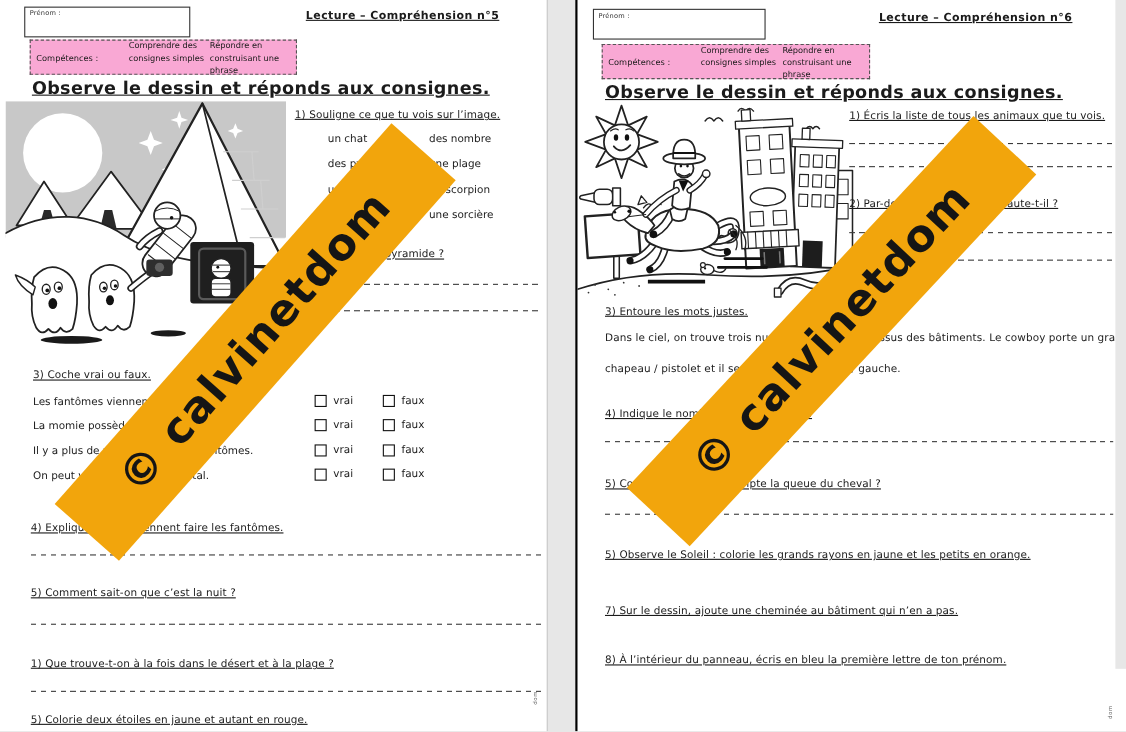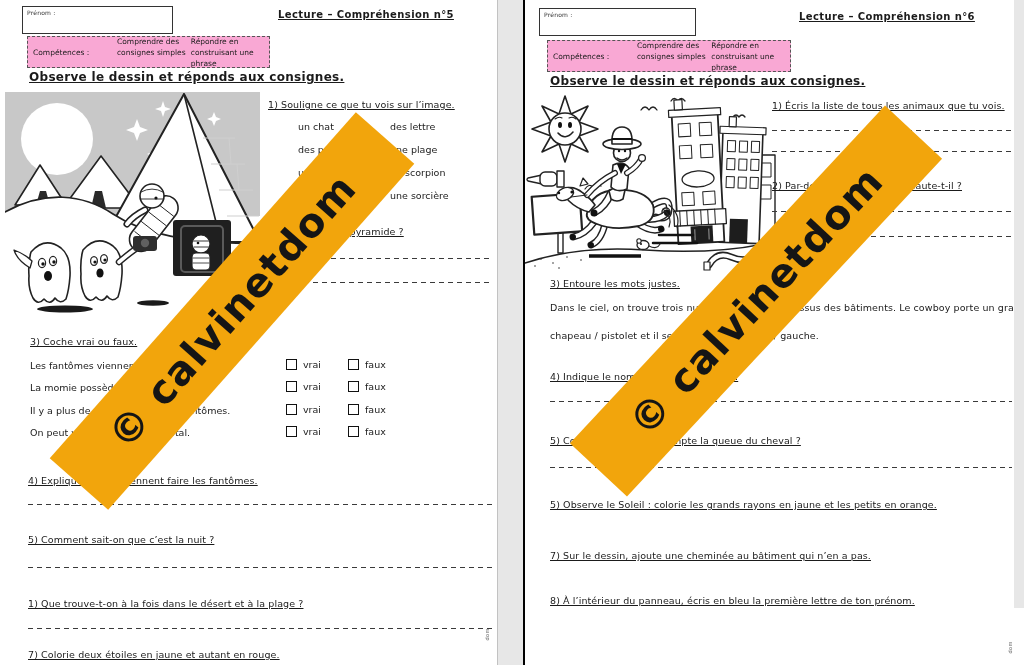--- a/index.html
+++ b/index.html
@@ -7,21 +7,21 @@
          font-family:"DejaVu Sans",sans-serif;color:#1b1b1b;}
   .page{position:absolute;top:0;height:665px;background:#fff;}
   #page1{left:0;width:497px;border-right:1px solid #c2c2c2;}
   #page2{left:523px;width:501px;border-left:2px solid #000000;}
   .prenom-box{position:absolute;border:1.4px solid #333;background:#fff;}
   .prenom-label{position:absolute;left:4px;top:2px;font-size:6px;color:#333;letter-spacing:.2px;}
   .comp-box{position:absolute;border:1.2px dashed #555;background:#f9a8d4;display:flex;align-items:center;}
   .comp-label{font-size:7.5px;margin-left:5px;width:84px;flex:none;}
   .comp-lines{display:flex;flex-direction:row;font-size:7.5px;line-height:11px;}
   .page-title{position:absolute;font-size:10px;font-weight:bold;text-decoration:underline;letter-spacing:.4px;white-space:nowrap;}
-  .observe{position:absolute;font-size:12px;font-weight:bold;text-decoration:underline;letter-spacing:.3px;white-space:nowrap;}
+  .observe{position:absolute;font-size:16px;font-weight:bold;text-decoration:underline;letter-spacing:.3px;white-space:nowrap;}
   .blk{position:absolute;font-size:9.5px;}
   .q{position:absolute;left:0;top:0;text-decoration:underline;white-space:nowrap;letter-spacing:.1px;}
   .opt{position:absolute;white-space:nowrap;}
   .para{position:absolute;white-space:nowrap;letter-spacing:.1px;}
   .dash{position:absolute;left:0;height:1px;
         background:repeating-linear-gradient(90deg,#3a3a3a 0 5px,transparent 5px 9px);}
   .tfrow{position:absolute;left:0;width:462px;height:13px;}
   .stmt{position:absolute;left:0;white-space:nowrap;}
   .cbg{position:absolute;top:-1px;display:flex;align-items:center;gap:6px;}
   .cb{width:9px;height:9px;border:1.7px solid #111;background:#fff;flex:none;}
@@ -134,21 +134,21 @@
           <circle cx="100" cy="168" r="1.6" fill="#111"></circle>
         <ellipse cx="95" cy="181" rx="3.6" ry="4.6" fill="#111"></ellipse>
         <rect x="128" y="144" width="24" height="15" rx="3" fill="#2e2e2e"></rect>
         <circle cx="140" cy="151" r="4.2" fill="#606060"></circle>
       </g>
     </svg>
 
     <div class="blk" style="left:268px;top:99px;width:226px">
       <div class="q">1) Souligne ce que tu vois sur l’image.</div>
       <div class="opt" style="left:30px;top:22px">un chat</div>
-      <div class="opt" style="left:122px;top:22px">des lettre</div>
+      <div class="opt" style="left:122px;top:22px">des nombre</div>
       <div class="opt" style="left:30px;top:45px">des pyramides</div>
       <div class="opt" style="left:122px;top:45px">une plage</div>
       <div class="opt" style="left:30px;top:68px">un serpent</div>
       <div class="opt" style="left:122px;top:68px">un scorpion</div>
       <div class="opt" style="left:30px;top:91px">une momie</div>
       <div class="opt" style="left:122px;top:91px">une sorcière</div>
     </div>
 
     <div class="blk" style="left:268px;top:226px;width:226px">
       <div class="q">2) Qui sort de la pyramide ?</div>
@@ -210,21 +210,21 @@
     </div>
     <div class="blk" style="left:28px;top:534px;width:464px">
       <div class="q">5) Comment sait-on que c’est la nuit ?</div>
       <div class="dash" style="top:33px;width:464px"></div>
     </div>
     <div class="blk" style="left:28px;top:598px;width:464px">
       <div class="q">1) Que trouve-t-on à la fois dans le désert et à la plage ?</div>
       <div class="dash" style="top:30px;width:464px"></div>
     </div>
     <div class="blk" style="left:28px;top:649px;width:464px">
-      <div class="q">7) Colorie deux étoiles en jaune et autant en rouge.</div>
+      <div class="q">5) Colorie deux étoiles en jaune et autant en rouge.</div>
     </div>
 
     <div class="side-mark" style="left:484px;top:628px">dom</div>
   </div>
 
   <div class="page" id="page2">
 
     <div class="prenom-box" style="left:14px;top:8px;width:155px;height:26px">
       <span class="prenom-label">Prénom :</span>
     </div>

